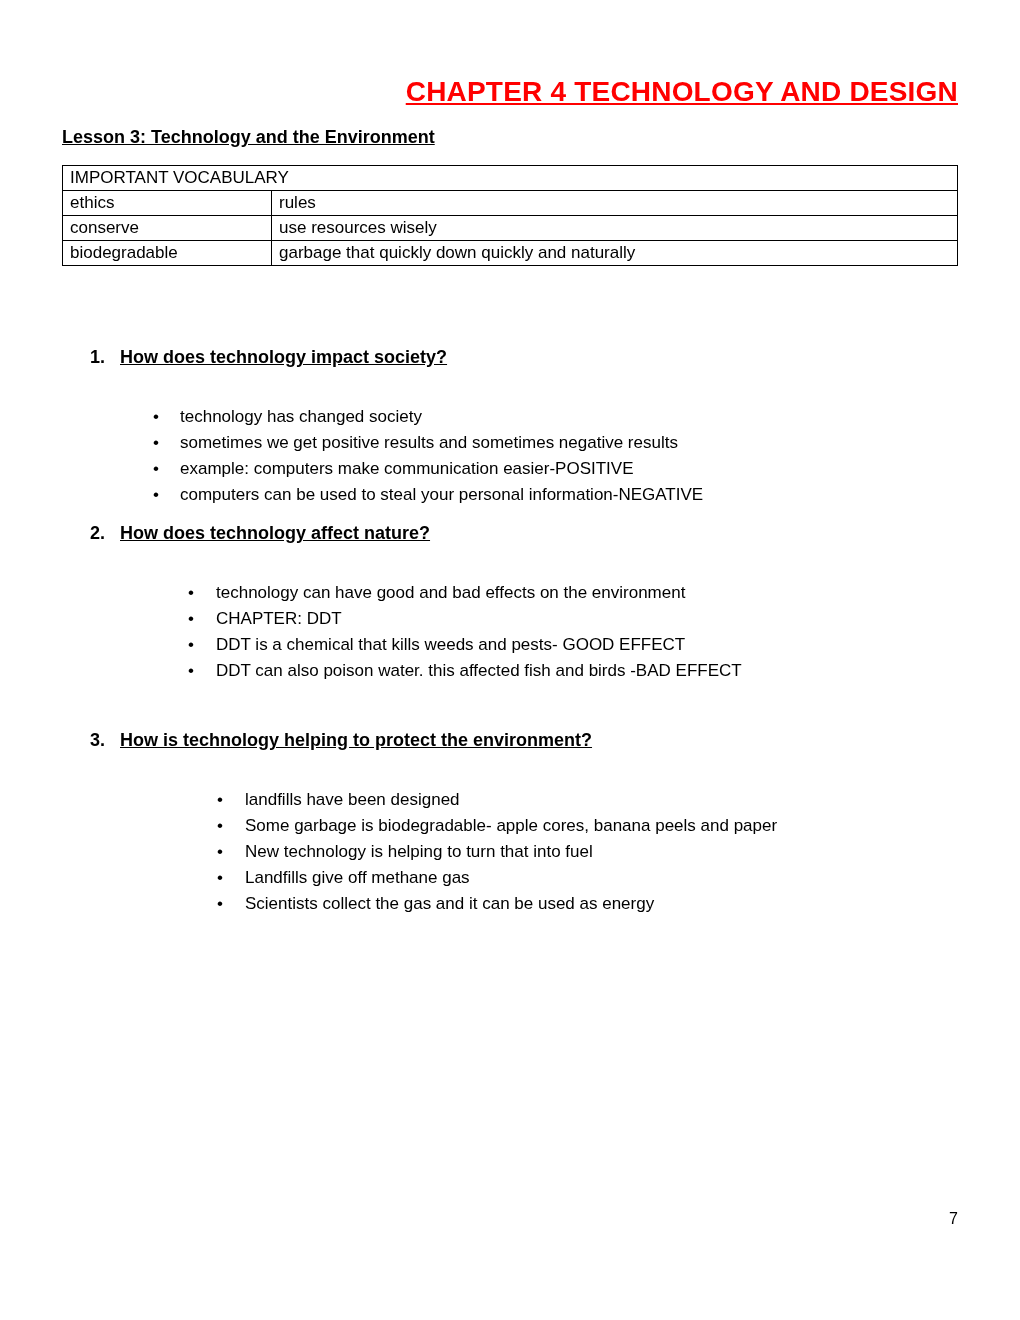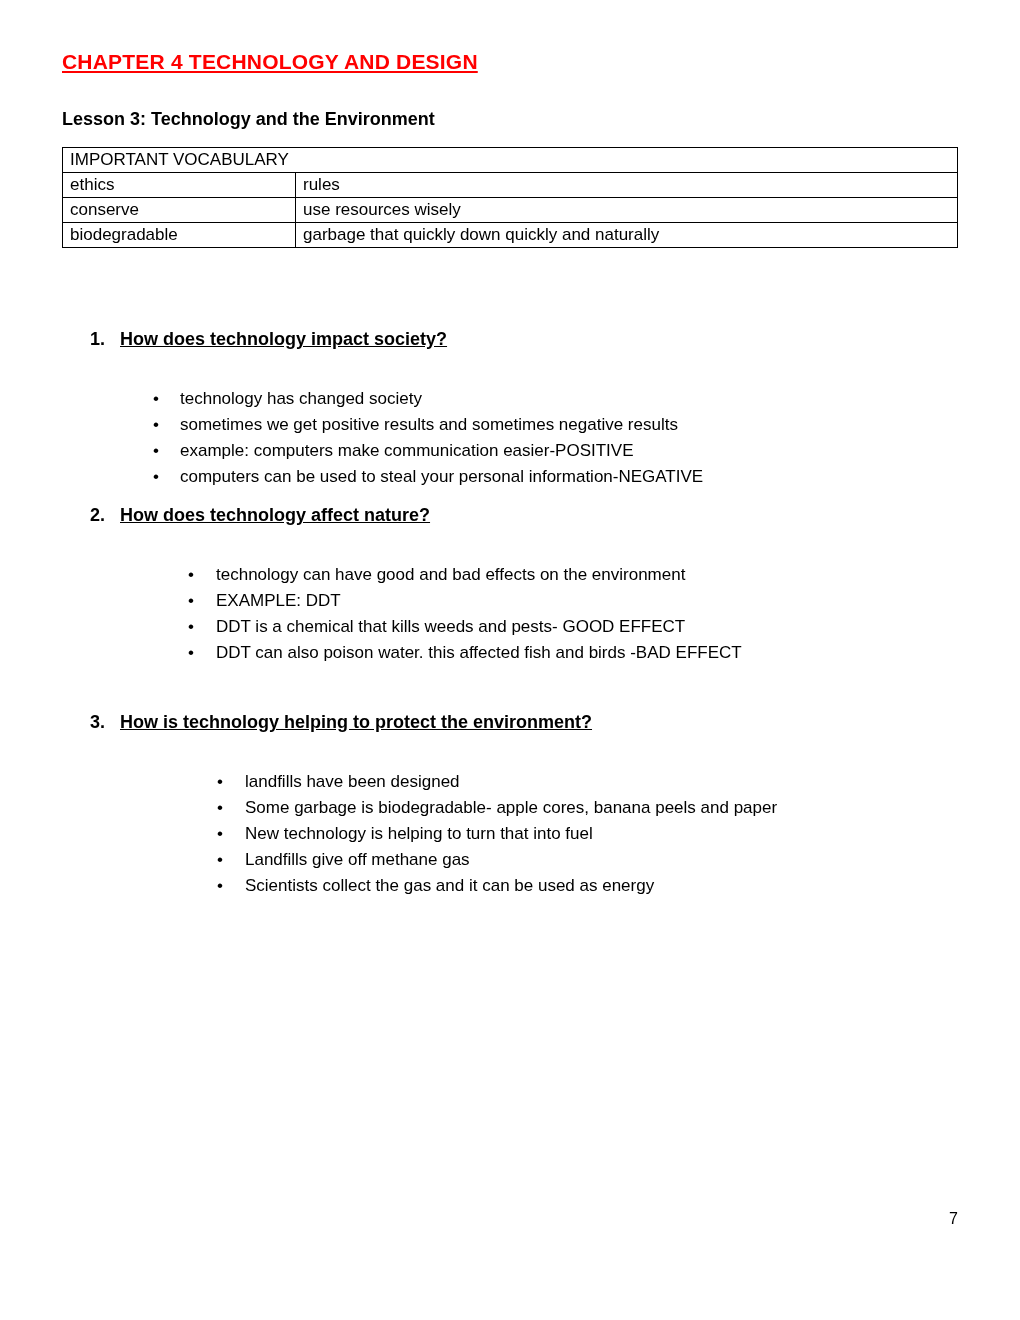--- a/index.html
+++ b/index.html
@@ -7,46 +7,47 @@
   body {
     width: 1020px; height: 1320px;
     background: #ffffff;
     color: #000000;
     font-family: "Liberation Sans", sans-serif;
     position: relative;
     overflow: hidden;
   }
   .content { padding: 0 62px; }
   .doc-title {
-    margin-top: 50px;
-    text-align: left;
-    font-size: 21px;
+    margin-top: 76px;
+    text-align: right;
+    font-size: 28px;
     font-weight: bold;
     color: #ff0000;
     text-decoration: underline;
     letter-spacing: 0.2px;
   }
   .lesson-heading {
-    margin-top: 35px;
+    margin-top: 19px;
     font-size: 18px;
     font-weight: bold;
+    text-decoration: underline;
   }
   table.vocab {
     margin-top: 17px;
     width: 896px;
     border-collapse: collapse;
     font-size: 17px;
   }
   table.vocab td {
     border: 1.5px solid #000000;
     padding: 2px 7px;
     height: 24px;
     vertical-align: middle;
   }
-  td.term-col { width: 233px; }
+  td.term-col { width: 209px; }
   .section { margin-left: 28px; }
   .sec-1 { margin-top: 81px; }
   .sec-2 { margin-top: 15px; }
   .sec-3 { margin-top: 46px; }
   .sec-heading {
     display: flex;
     font-size: 18px;
     font-weight: bold;
   }
   .sec-num { width: 30px; flex: 0 0 30px; }
@@ -114,21 +115,21 @@
     </ul>
   </div>
 
   <div class="section sec-2">
     <div class="sec-heading">
       <span class="sec-num">2.</span>
       <span class="sec-text">How does technology affect nature?</span>
     </div>
     <ul class="bullets indent-2">
       <li>technology can have good and bad effects on the environment</li>
-      <li>EXAMPLE: DDT</li>
+      <li>CHAPTER: DDT</li>
       <li>DDT is a chemical that kills weeds and pests- GOOD EFFECT</li>
       <li>DDT can also poison water. this affected fish and birds -BAD EFFECT</li>
     </ul>
   </div>
 
   <div class="section sec-3">
     <div class="sec-heading">
       <span class="sec-num">3.</span>
       <span class="sec-text">How is technology helping to protect the environment?</span>
     </div>

